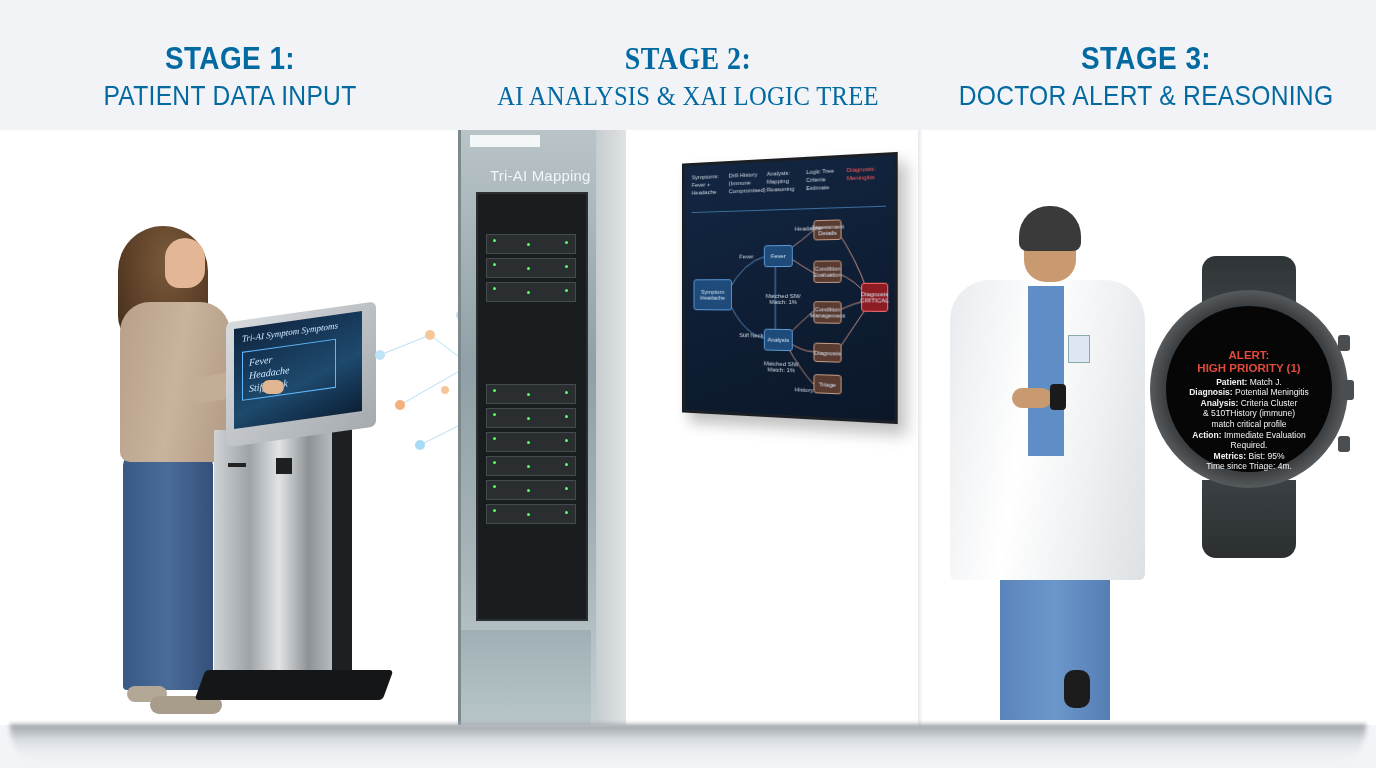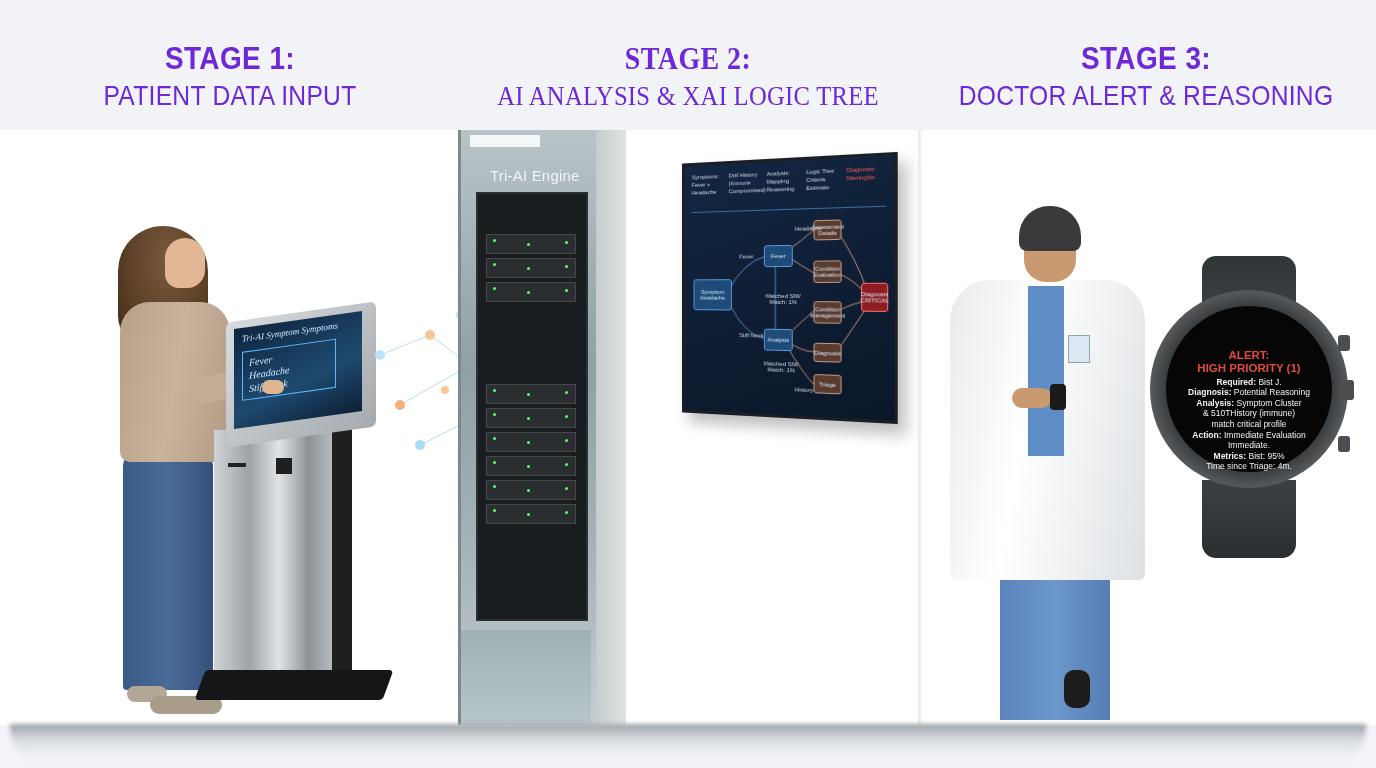--- a/index.html
+++ b/index.html
@@ -1,18 +1,18 @@
 <!DOCTYPE html>
 <html><head>
 <meta charset="utf-8">
 <style>
   html,body{margin:0;padding:0;}
   body{width:1376px;height:768px;overflow:hidden;background:#f2f4f7;font-family:"Liberation Sans",sans-serif;position:relative;}
   .header{position:absolute;left:0;top:0;width:1376px;height:130px;background:#f1f3f6;}
-  .stage-title{position:absolute;top:40px;width:460px;text-align:center;color:#6d28d9;}
+  .stage-title{position:absolute;top:40px;width:460px;text-align:center;color:#0369a1;}
   .stage-num{font-size:31px;font-weight:bold;letter-spacing:0.5px;line-height:38px;transform:scaleX(0.9);}
   .stage-sub{font-size:28px;line-height:36px;letter-spacing:0.3px;transform:scaleX(0.88);white-space:nowrap;}
   .scene{position:absolute;left:0;top:130px;width:1376px;height:595px;background:#ffffff;overflow:hidden;}
   .shadow-floor{position:absolute;left:10px;top:724px;width:1356px;height:44px;background:linear-gradient(#9aa0a6 0%,#d9dde1 35%,#eef1f4 70%,#f2f4f7 100%);border-radius:0 0 40px 40px;filter:blur(2px);}
   .hair{position:absolute;left:118px;top:96px;width:90px;height:120px;background:radial-gradient(ellipse at 55% 30%,#7a5a3c 0%,#5a3e26 60%,#3e2a18 100%);border-radius:45px 45px 20px 30px;}
   .face{position:absolute;left:165px;top:108px;width:40px;height:50px;background:#e3b796;border-radius:20px 20px 18px 14px;}
   .sweater{position:absolute;left:120px;top:172px;width:110px;height:160px;background:linear-gradient(100deg,#b8a08a,#c9b39c 50%,#b29a84);border-radius:30px 30px 10px 10px;}
   .arm{position:absolute;left:190px;top:240px;width:95px;height:26px;background:#c4ad96;border-radius:13px;transform:rotate(-12deg);}
   .hand{position:absolute;left:262px;top:250px;width:22px;height:14px;background:#e0b591;border-radius:7px;}
   .jeans{position:absolute;left:123px;top:325px;width:90px;height:235px;background:linear-gradient(90deg,#3a5a86,#4a6c98 50%,#34507a);border-radius:10px 10px 4px 4px;}
@@ -147,21 +147,21 @@
           <circle cx="100" cy="20" r="4" fill="#bfe4f7"></circle>
         <circle cx="205" cy="130" r="5" fill="#37b8f3"></circle>
           <circle cx="85" cy="95" r="4" fill="#f6c79a"></circle>
       </g>
     </svg>
   </div>
 
   <div class="server-room"></div>
   <div class="floor2"></div>
   <div class="light-panel"></div>
-  <div class="engine-label">Tri-AI Engine</div>
+  <div class="engine-label">Tri-AI Mapping</div>
   <div class="rack">
     <div class="rack-unit" style="top:40px">
         <span class="led" style="left:6px;top:4px"></span>
         <span class="led" style="left:40px;top:8px"></span>
         <span class="led" style="left:78px;top:6px"></span>
       </div>
     <div class="rack-unit" style="top:64px">
         <span class="led" style="left:6px;top:4px"></span>
         <span class="led" style="left:40px;top:8px"></span>
         <span class="led" style="left:78px;top:6px"></span>
@@ -266,26 +266,26 @@
   <div>
     <div class="watch-band-top"></div>
     <div class="watch-band-bot"></div>
     <div class="watch-case"></div>
     <div class="crown" style="left:1338px;top:205px"></div>
     <div class="crown" style="left:1342px;top:250px;height:20px"></div>
     <div class="crown" style="left:1338px;top:306px"></div>
     <div class="watch-face">
       <div class="w-alert">ALERT:</div>
       <div class="w-alert" style="margin-bottom:2px">HIGH PRIORITY (1)</div>
-      <div class="w-line"><b>Required:</b> <span>Bist J.</span></div>
-      <div class="w-line"><b>Diagnosis:</b> <span>Potential Reasoning</span></div>
-      <div class="w-line"><b>Analysis:</b> <span>Symptom Cluster</span></div>
+      <div class="w-line"><b>Patient:</b> <span>Match J.</span></div>
+      <div class="w-line"><b>Diagnosis:</b> <span>Potential Meningitis</span></div>
+      <div class="w-line"><b>Analysis:</b> <span>Criteria Cluster</span></div>
       <div class="w-line">&amp; 510THistory (immune)</div>
       <div class="w-line">match critical profile</div>
       <div class="w-line"><b>Action:</b> <span>Immediate Evaluation</span></div>
-      <div class="w-line">Immediate.</div>
+      <div class="w-line">Required.</div>
       <div class="w-line"><b>Metrics:</b> <span>Bist: 95%</span></div>
       <div class="w-line">Time since Triage: 4m.</div>
     </div>
   </div>
 </div>
 
 <div class="shadow-floor"></div>
 
 </body></html>

